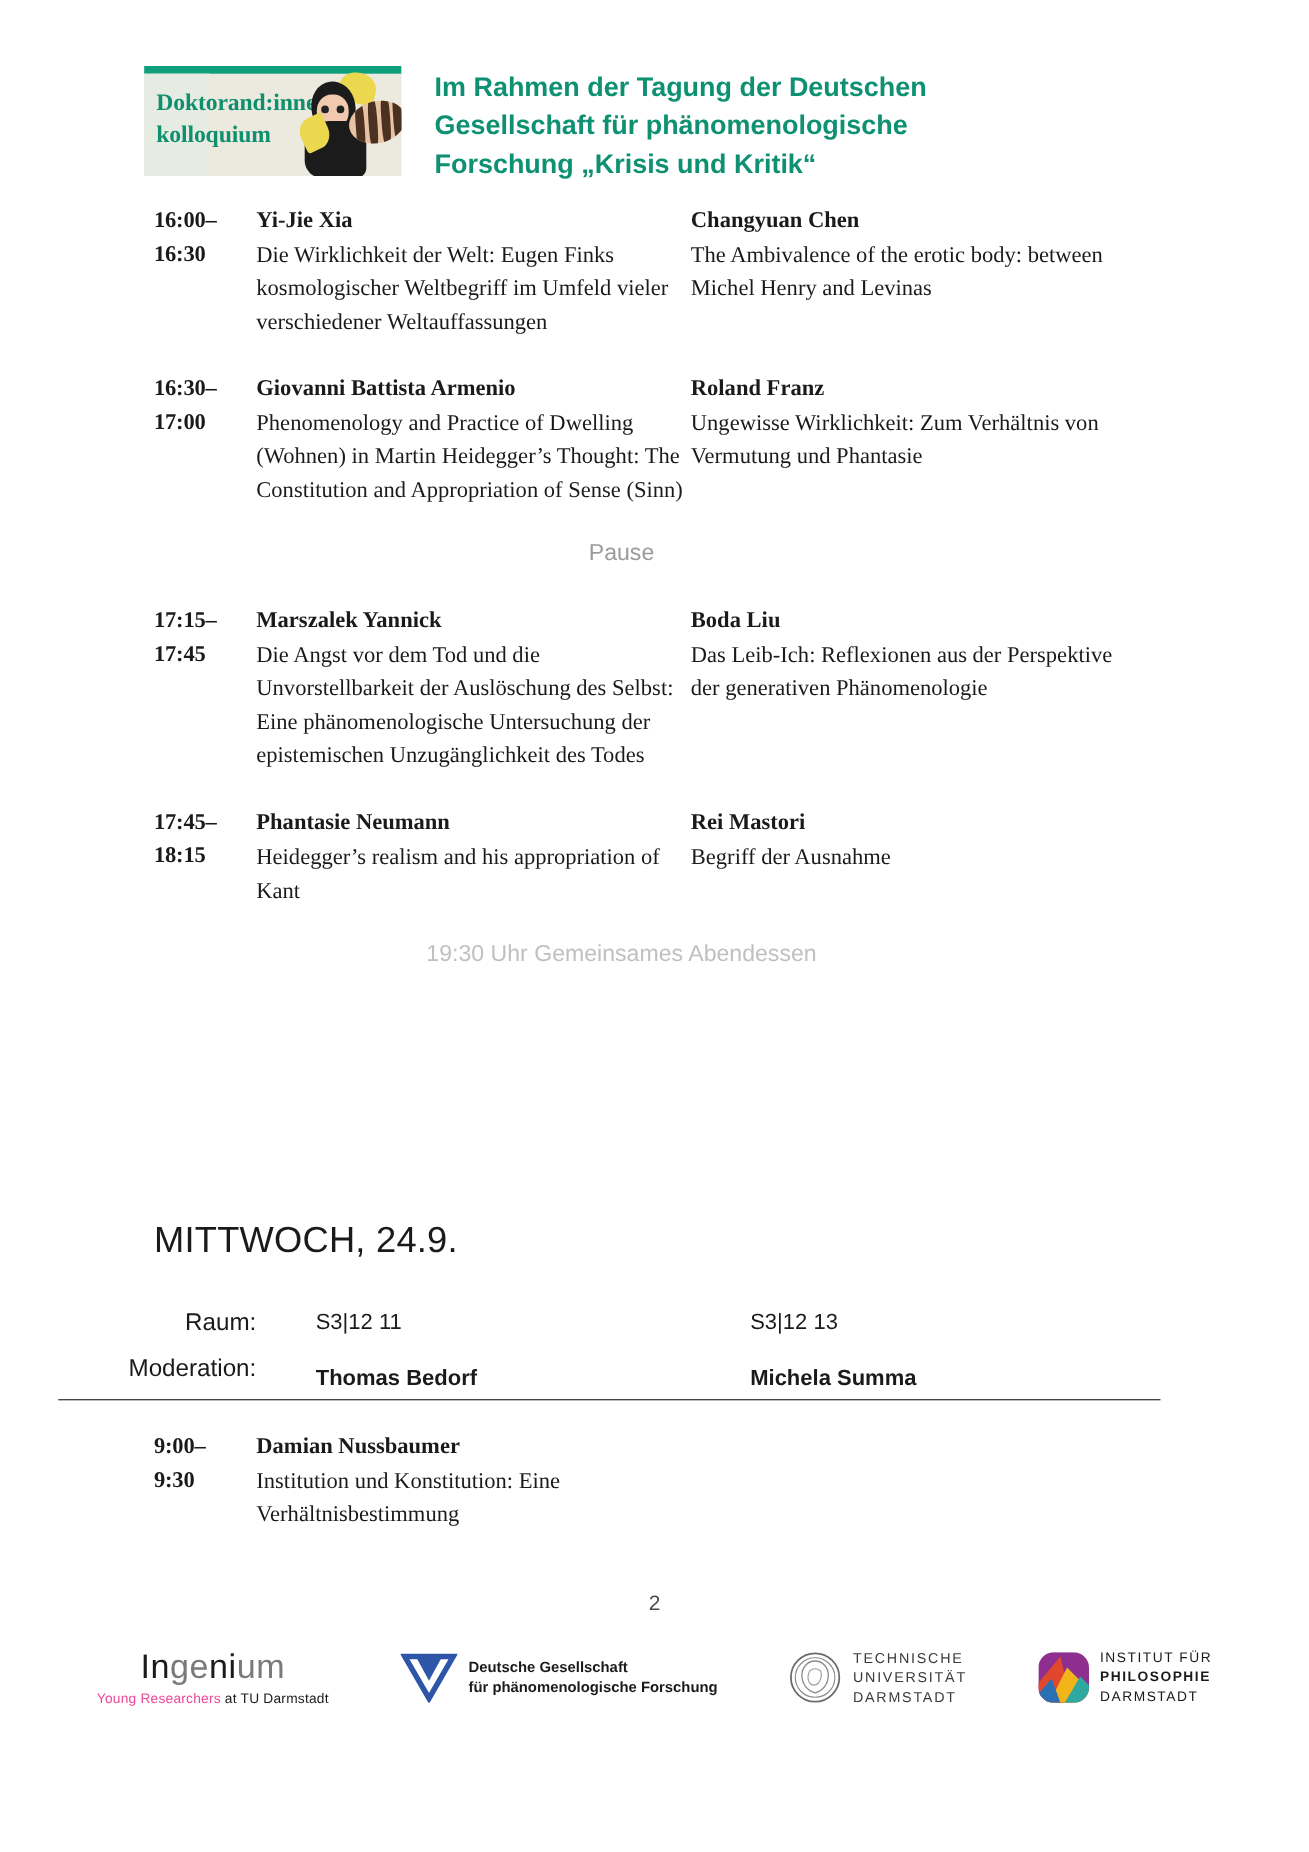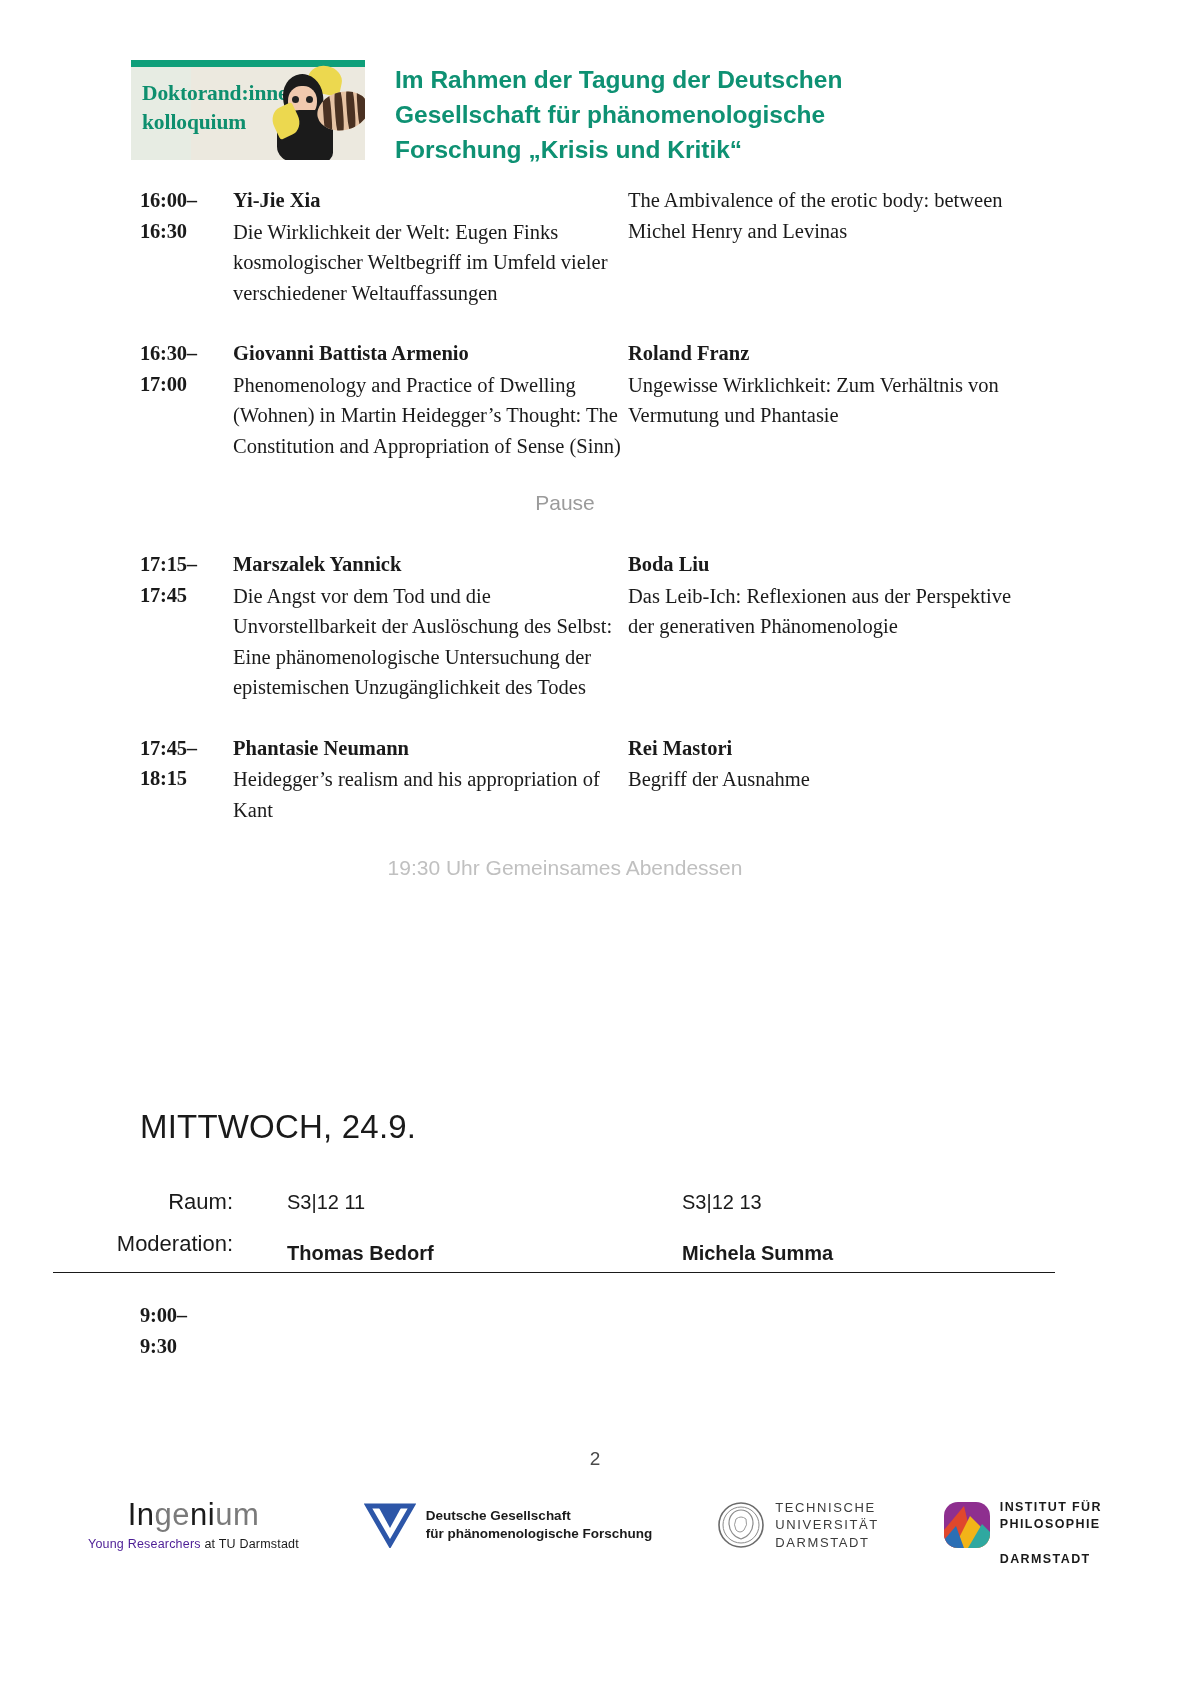--- a/index.html
+++ b/index.html
@@ -281,21 +281,21 @@
     color: #1a1a1a;
     line-height: 1;
   }
   .ingenium .word em { font-style: normal; color: #7a7a7a; }
   .ingenium .sub {
     margin-top: 7px;
     font-size: 12.5px;
     letter-spacing: 0.2px;
     color: #1a1a1a;
   }
-  .ingenium .sub b { color: #4c1d95; font-weight: normal; }
+  .ingenium .sub b { color: #ec4899; font-weight: normal; }
 
   .dgp-mark {
     width: 52px; height: 46px;
     position: relative;
   }
   .dgp-text {
     font-size: 13.5px;
     font-weight: bold;
     line-height: 1.32;
     color: #1a1a1a;
@@ -309,21 +309,21 @@
     color: #3b3b3b;
   }
 
   .ifp-mark { width: 46px; height: 46px; position: relative; }
   .ifp-text {
     font-size: 12.5px;
     letter-spacing: 1.4px;
     line-height: 1.4;
     color: #1a1a1a;
   }
-  .ifp-text .t1 { font-weight: bold; margin-top: 17px; }
+  .ifp-text .t1 { font-weight: normal; }
   .ifp-text .t2 { font-weight: bold; }
 </style>
 </head>
 <body>
 
 <div class="page">
 
   <div class="header">
     <div class="logo-box">
       <div class="logo-bar"></div>
@@ -356,20 +356,21 @@
     <div class="slot">
       <div class="time">
         <div>16:00–</div>
         <div>16:30</div>
       </div>
       <div class="col left">
         <div class="speaker">Yi-Jie Xia</div>
         <div class="talk">Die Wirklichkeit der Welt: Eugen Finks kosmologischer Weltbegriff im Umfeld vieler verschiedener Weltauffassungen</div>
       </div>
       <div class="col right">
+        <div class="speaker">Changyuan Chen</div>
         <div class="talk">The Ambivalence of the erotic body: between Michel Henry and Levinas</div>
       </div>
     </div>
 
     <div class="slot">
       <div class="time">
         <div>16:30–</div>
         <div>17:00</div>
       </div>
       <div class="col left">
@@ -431,20 +432,24 @@
       <div class="room-val b">Michela Summa</div>
     </div>
   </div>
   <div class="rule"></div>
 
   <div class="schedule" style="top:1300px;">
     <div class="slot">
       <div class="time">
         <div>9:00–</div>
         <div>9:30</div>
+      </div>
+      <div class="col right">
+        <div class="speaker">Damian Nussbaumer</div>
+        <div class="talk">Institution und Konstitution: Eine Verhältnisbestimmung</div>
       </div>
     </div>
   </div>
 
   <div class="page-num">2</div>
 
   <div class="footer">
 
     <div class="flogo">
       <div class="ingenium">

